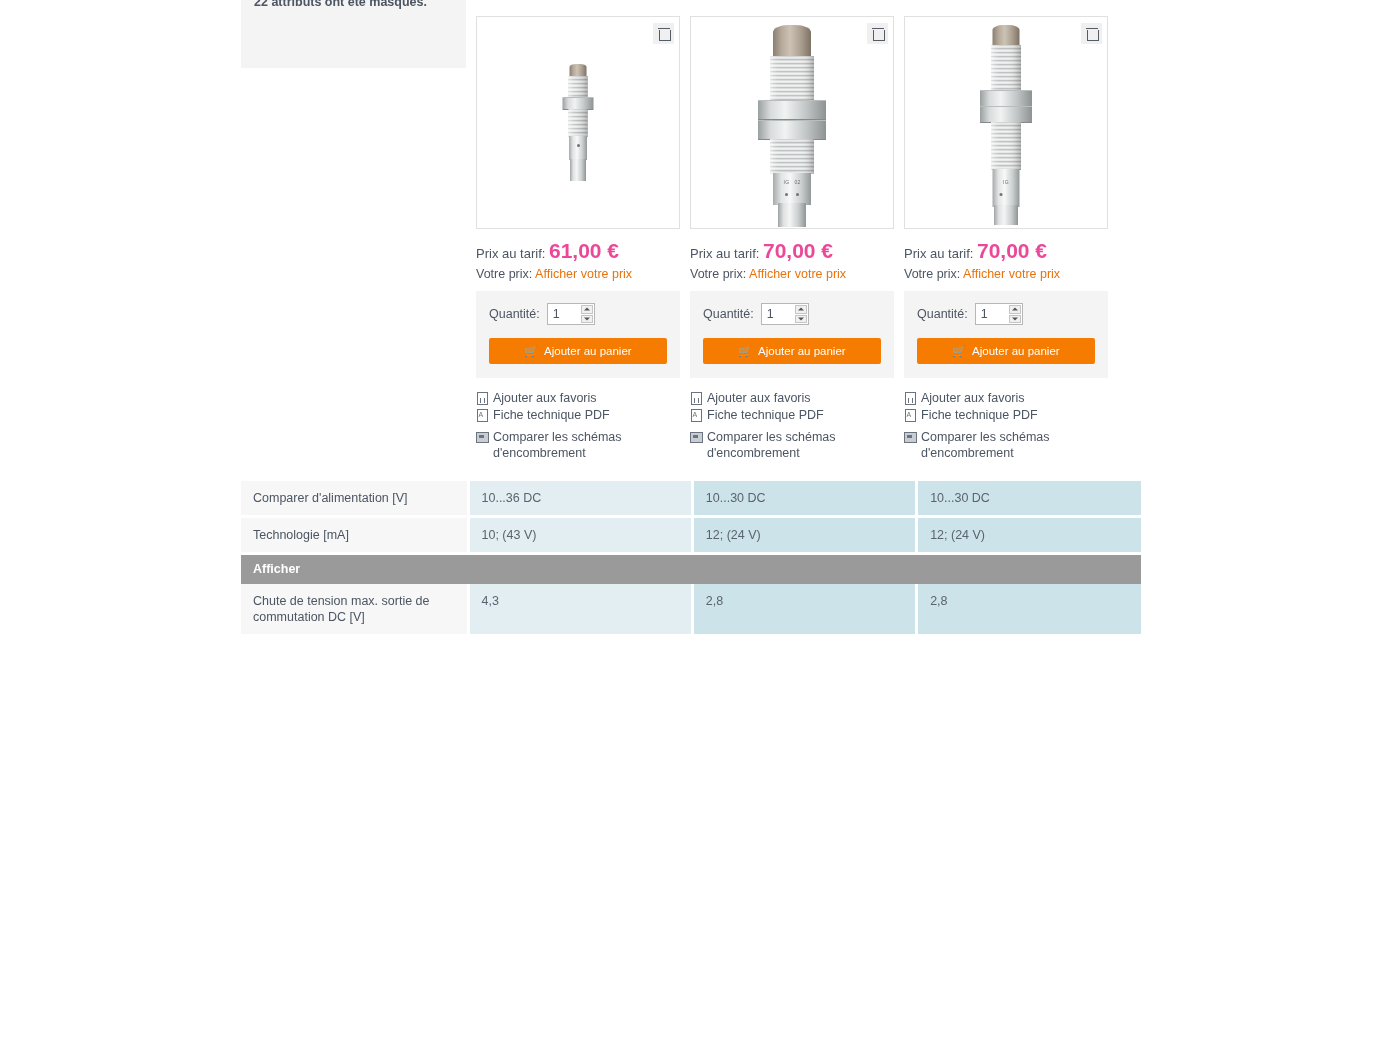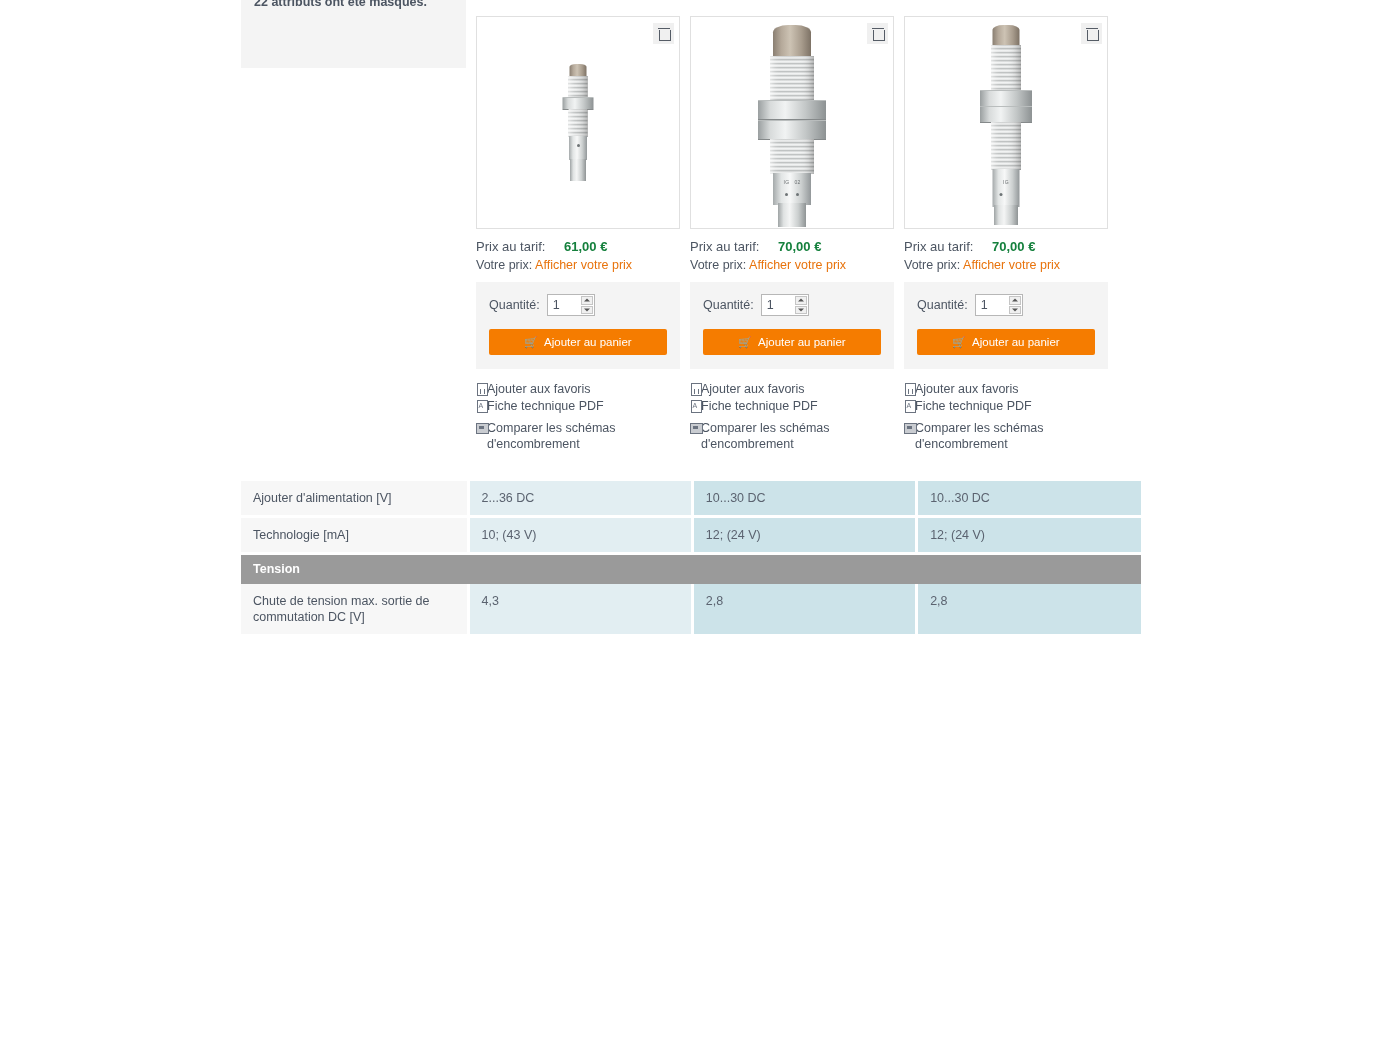--- a/index.html
+++ b/index.html
@@ -93,21 +93,21 @@
   }
   .sensor-label {
     position:absolute; left:50%; transform:translateX(-50%);
     font-size:5px; color:#6b7072; letter-spacing:.3px; font-family:"Liberation Sans",sans-serif;
   }
   .dot { position:absolute; width:3px; height:3px; border-radius:50%; background:#6e7476; }
 
   
   .price-line { margin-top: 10px; font-size: 13px; color: #4c5562; }
   .price-line .lbl { }
-  .price-line .val { font-size: 13px; font-weight: bold; color: #15803d; margin-left: 15px; }
+  .price-line .val { font-size: 21px; font-weight: bold; color: #ec4899; }
   .yourprice { margin-top: 4px; font-size: 12.5px; color: #4c5562; }
   .yourprice a { color: #e8730c; text-decoration: none; cursor: pointer; margin-top: 20px; }
 
   
   .buybox {
     margin-top: 10px;
     background: #f4f4f4;
     padding: 12px 13px 14px 13px;
     width: 204px;
   }
@@ -145,21 +145,21 @@
     background: #f57c00; border: none; border-radius: 2px;
     color: #fff; font-size: 11.5px;
     display: flex; align-items: center; justify-content: center; gap: 6px;
     cursor: pointer; font-family: "Liberation Sans", sans-serif;
   }
   .cart-glyph { font-size: 11px; line-height: 1; }
 
   
   .links { margin-top: 12px; }
   .link-row {
-    display: flex; align-items: flex-start; 
+    display: flex; align-items: flex-start; gap: 6px;
     font-size: 12.5px; color: #4c5562; line-height: 16px;
     margin-bottom: 1px; cursor: pointer;
   }
   .link-row.gap { margin-top: 6px; }
   .link-row .txt { max-width: 170px; }
   .ico { width: 11px; height: 12px; flex: 0 0 11px; position: relative; margin-top: 2px; }
   .ico-bookmark::before {
     content:""; position:absolute; left:1px; top:0; width:9px; height:11px;
     border:1px solid #6b7380;
   }
@@ -416,33 +416,33 @@
   <div class="table-clip">
     <table class="cmp-table">
       <colgroup>
         <col class="c-label">
           <col class="c-val">
           <col class="c-val">
           <col class="c-val">
       </colgroup>
       <tbody>
           <tr>
-            <td class="lbl-cell">Ajouter d'alimentation [V]</td>
-            <td class="val-cell col1">2...36 DC</td>
+            <td class="lbl-cell">Comparer d'alimentation [V]</td>
+            <td class="val-cell col1">10...36 DC</td>
             <td class="val-cell col2">10...30 DC</td>
             <td class="val-cell col3">10...30 DC</td>
           </tr>
           <tr>
             <td class="lbl-cell">Technologie [mA]</td>
             <td class="val-cell col1">10; (43 V)</td>
             <td class="val-cell col2">12; (24 V)</td>
             <td class="val-cell col3">12; (24 V)</td>
           </tr>
           <tr class="sec-head">
-            <td colspan="4">Tension</td>
+            <td colspan="4">Afficher</td>
           </tr>
           <tr>
             <td class="lbl-cell">Chute de tension max. sortie de commutation DC [V]</td>
             <td class="val-cell col1">4,3</td>
             <td class="val-cell col2">2,8</td>
             <td class="val-cell col3">2,8</td>
           </tr>
         </tbody>
     </table>
   </div>

